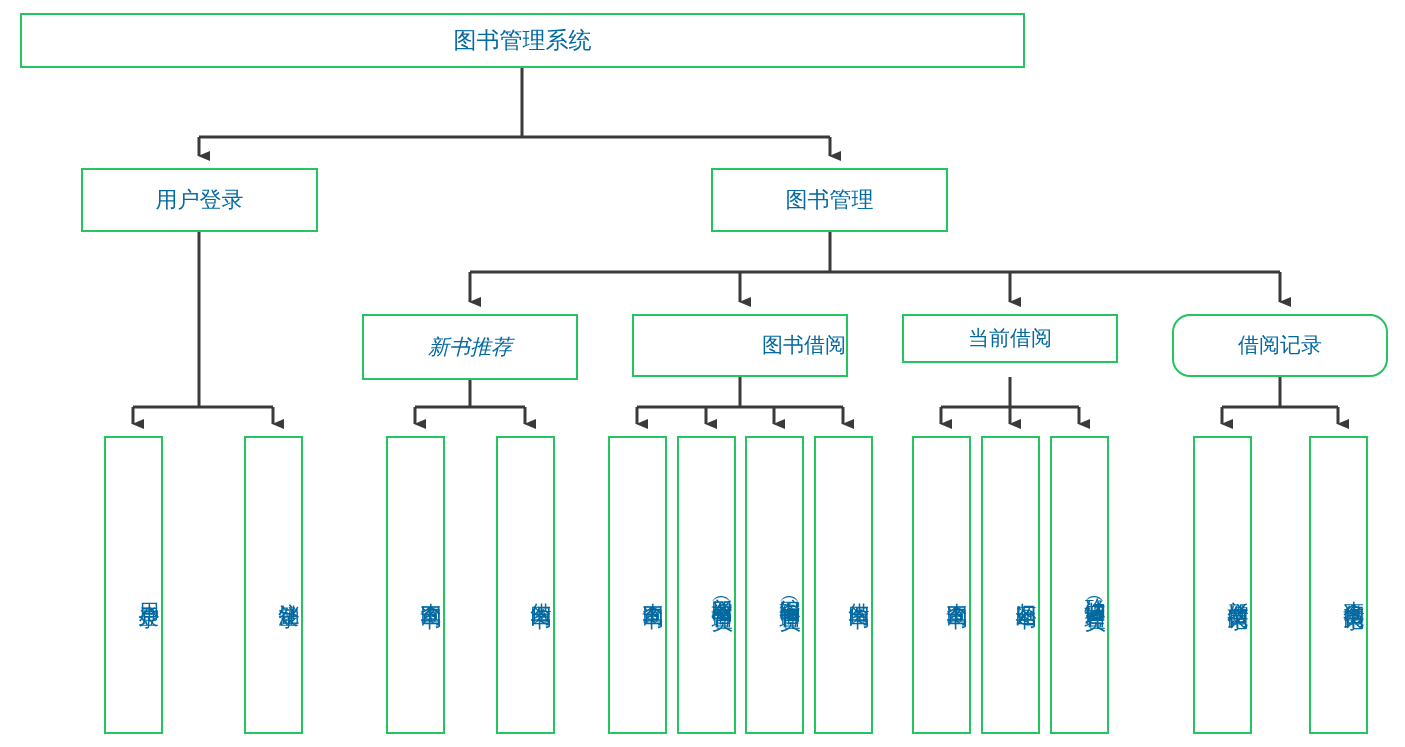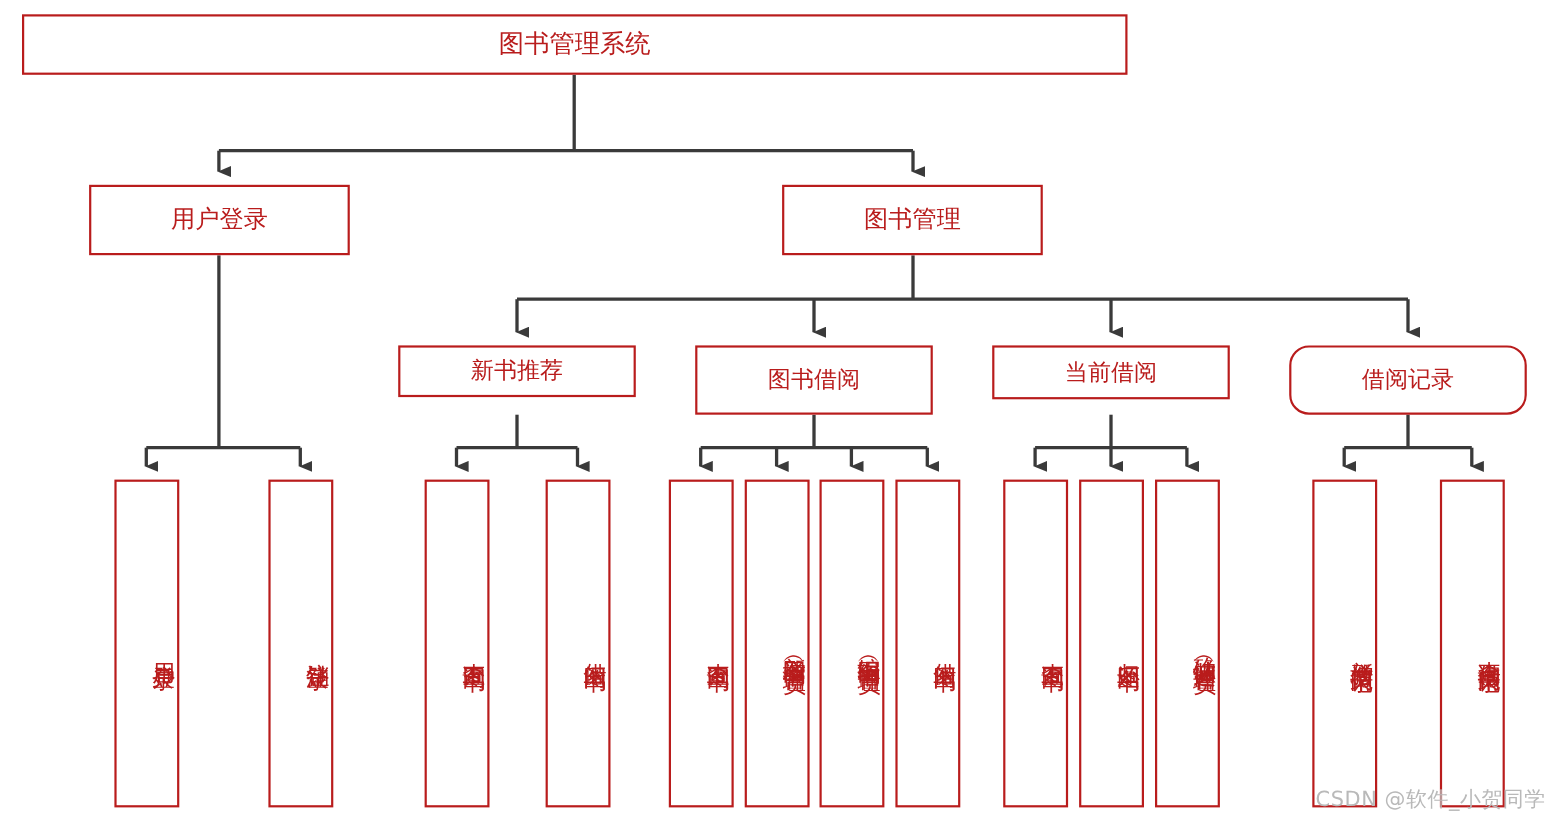--- a/index.html
+++ b/index.html
@@ -23,25 +23,25 @@
     left: 0;
     top: 0;
     width: 1405px;
     height: 747px;
     pointer-events: none;
   }
   .node {
     position: absolute;
     box-sizing: border-box;
     background: #ffffff;
-    border: 2px solid #b91c1c;
+    border: 2px solid #22c55e;
     display: flex;
     align-items: center;
     justify-content: center;
-    color: #b91c1c;
+    color: #0369a1;
     line-height: 1.18;
   }
   .node.root {
     font-size: 23px;
   }
   .node.level2 {
     font-size: 22px;
   }
   .node.level3 {
     font-size: 21px;
@@ -133,25 +133,25 @@
   </div>
 
   <div class="node level2" style="left:81px; top:168px; width:237px; height:64px;">
     <span class="label">用户登录</span>
   </div>
 
   <div class="node level2" style="left:711px; top:168px; width:237px; height:64px;text-align:center;">
     <span class="label">图书管理</span>
   </div>
 
-  <div class="node level3" style="left:362px; top:314px; width:216px; height:47px;">
+  <div class="node level3" style="left:362px; top:314px; width:216px; height:66px;font-style:italic;">
     <span class="label">新书推荐</span>
   </div>
 
-  <div class="node level3" style="left:632px; top:314px; width:216px; height:63px;">
+  <div class="node level3" style="left:632px; top:314px; width:216px; height:63px;justify-content:flex-end;">
     <span class="label">图书借阅</span>
   </div>
 
   <div class="node level3" style="left:902px; top:314px; width:216px; height:49px;">
     <span class="label">当前借阅</span>
   </div>
 
   <div class="node level3" style="left:1172px; top:314px; width:216px; height:63px;border-radius:18px;">
     <span class="label">借阅记录</span>
   </div>
@@ -201,15 +201,14 @@
   </div>
 
   <div class="node leaf" style="left:1193px; top:436px; width:59px; height:298px;">
     <span class="label">新增借阅记录</span>
   </div>
 
   <div class="node leaf" style="left:1309px; top:436px; width:59px; height:298px;">
     <span class="label">查询借阅记录</span>
   </div>
 
-  <div id="watermark" style="left:1196px; top:714px;">CSDN @软件_小贺同学</div>
 
 </div>
 
 </body></html>

